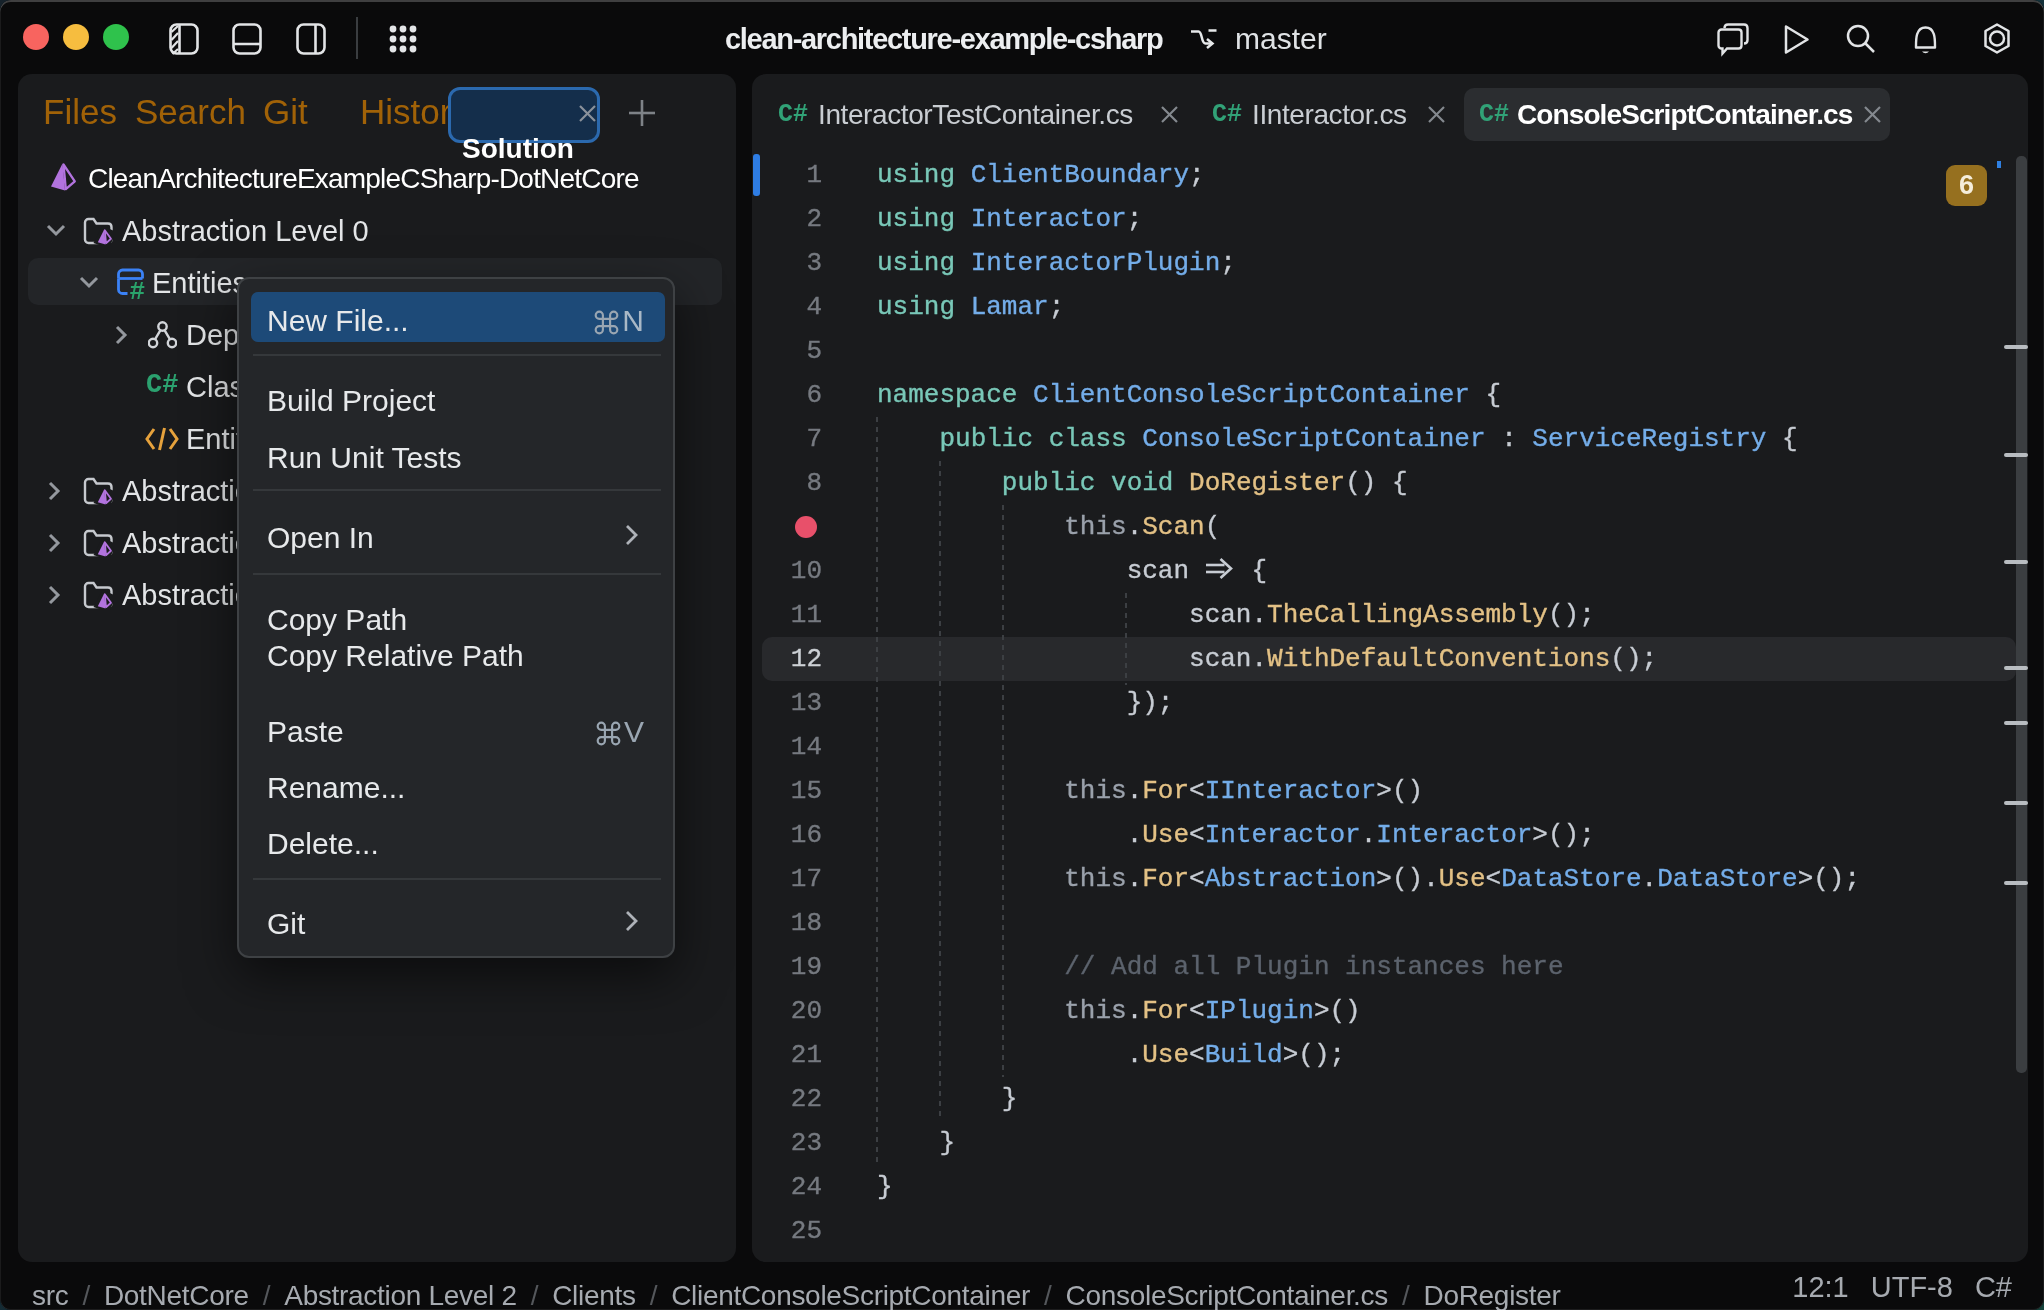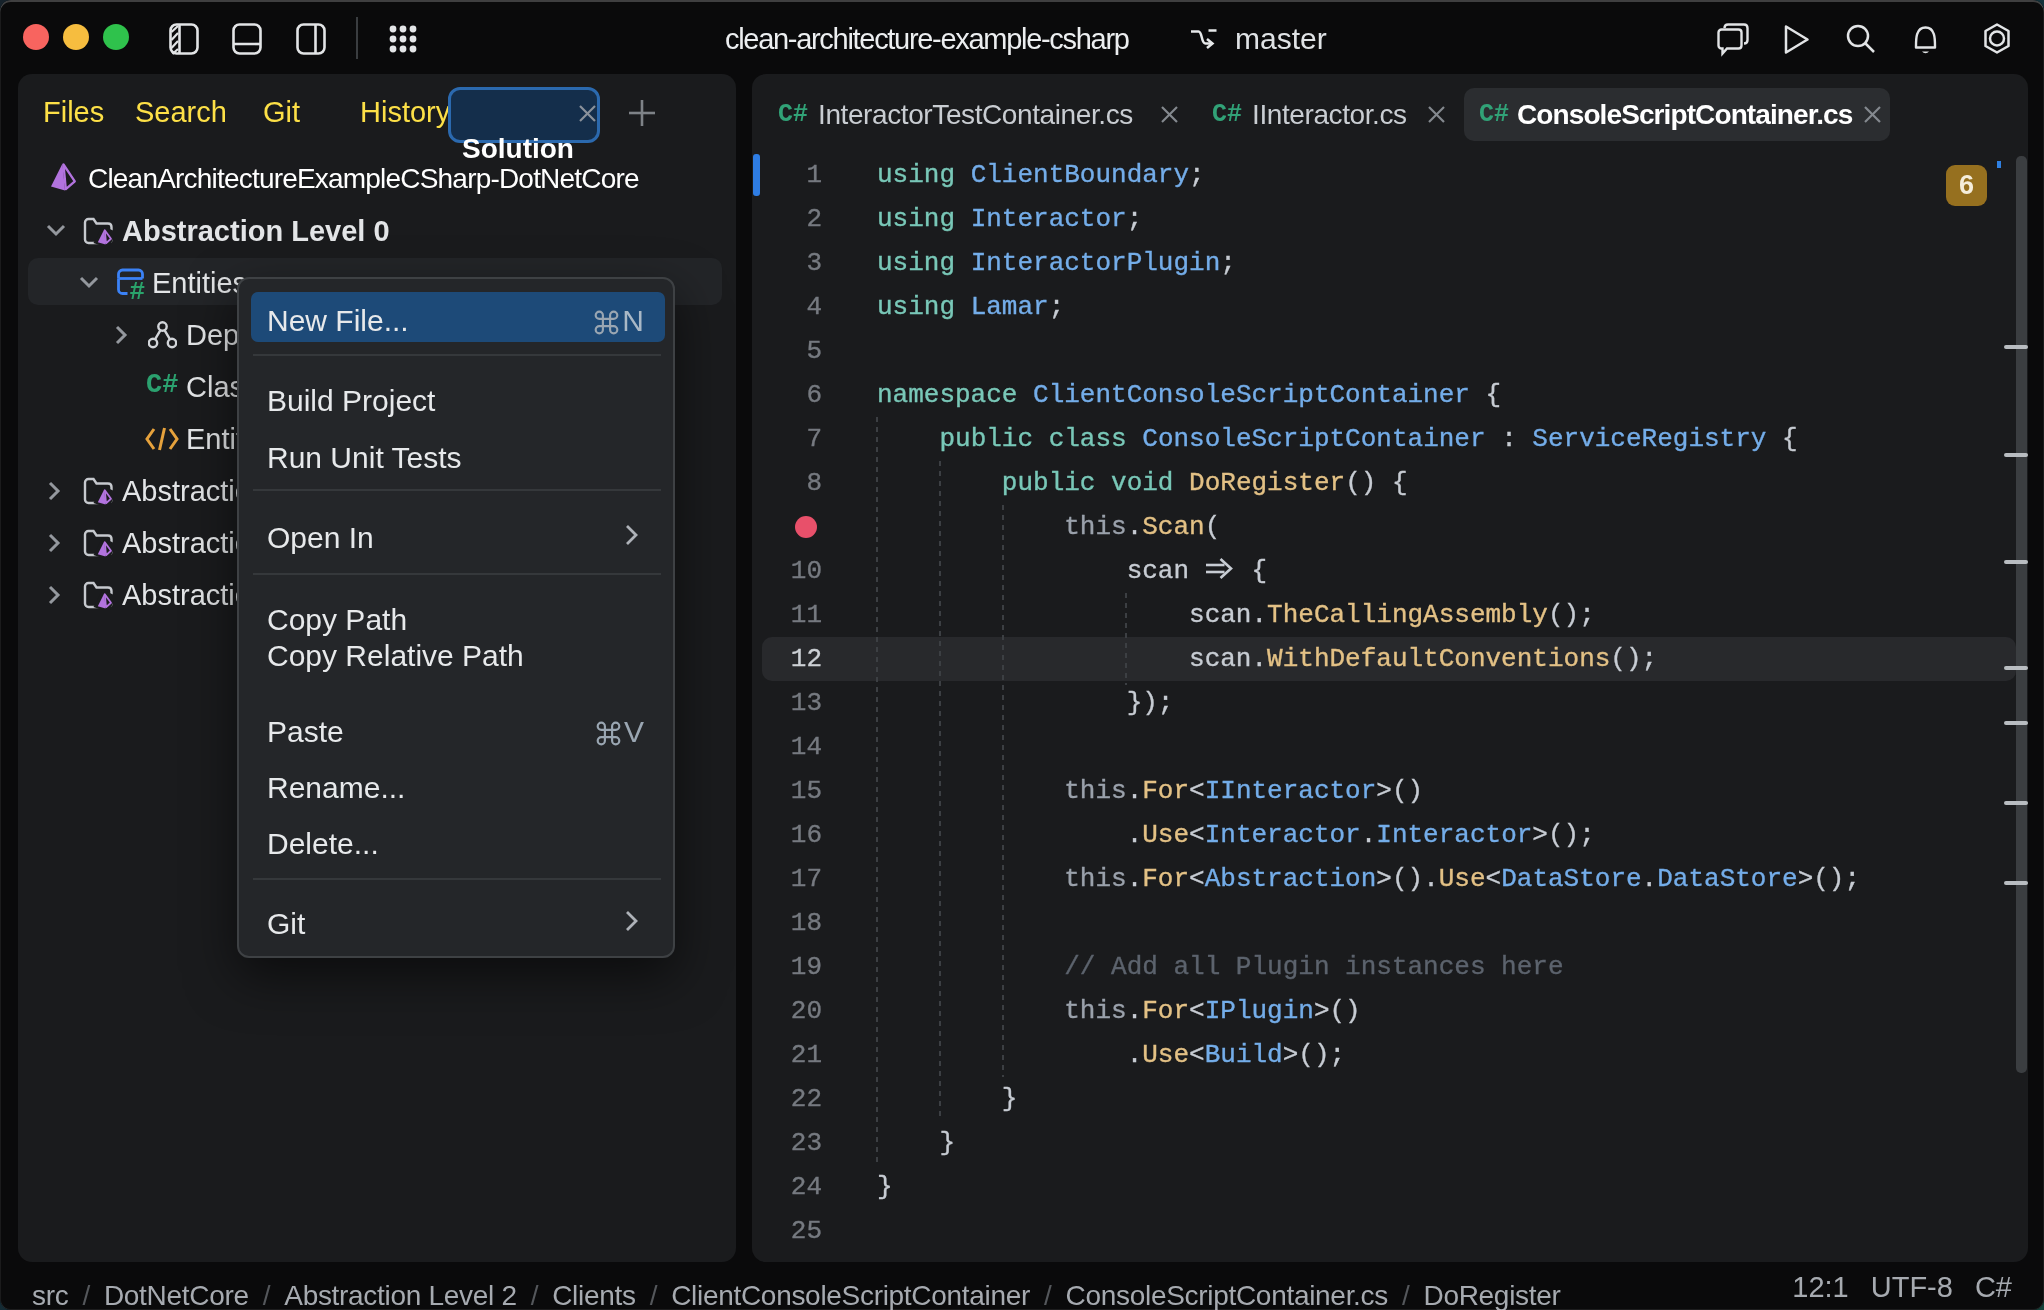--- a/index.html
+++ b/index.html
@@ -11,21 +11,21 @@
   svg { display:block; }
 
   
   .tl { position:absolute; top:24px; width:26px; height:26px; border-radius:50%; }
 
   
   .sidebar { position:absolute; left:18px; top:74px; width:718px; height:1188px; background:#1a1b1d; border-radius:14px; }
   .editor  { position:absolute; left:752px; top:74px; width:1276px; height:1188px; background:#1a1b1d; border-radius:14px; overflow:hidden; }
 
   
-  .stab { position:absolute; top:0; height:76px; line-height:76px; font-size:29px; color:#fde047; }
+  .stab { position:absolute; top:0; height:76px; line-height:76px; font-size:35px; color:#a16207; }
   .pill { position:absolute; left:430px; top:13px; width:152px; height:56px; background:#142e4b; border:3px solid #2b69ae; border-radius:12px; }
 
   
   .trow { position:absolute; left:0; width:718px; height:52px; }
   .tlabel { position:absolute; font-size:29px; color:#e3e5e7; top:50%; transform:translateY(-50%); white-space:nowrap; }
 
   
   .etab-name { position:absolute; top:88px; height:53px; line-height:53px; font-size:28px; color:#c9cdd2; letter-spacing:-0.4px; white-space:nowrap; }
   .csmark { position:absolute; top:88px; height:53px; line-height:53px; font-family:"Liberation Mono",monospace; font-weight:bold; font-size:25px; color:#31a277; }
   .xmark { position:absolute; }
@@ -86,21 +86,21 @@
         <circle cx="25" cy="5" r="3.4"></circle>
     <circle cx="5" cy="15" r="3.4"></circle>
         <circle cx="15" cy="15" r="3.4"></circle>
         <circle cx="25" cy="15" r="3.4"></circle>
     <circle cx="5" cy="25" r="3.4"></circle>
         <circle cx="15" cy="25" r="3.4"></circle>
         <circle cx="25" cy="25" r="3.4"></circle>
   </g>
 </svg>
 
-<div class="abs" id="title" style="left:725px;top:23px;font-size:29px;font-weight:400;letter-spacing:-1.3px;color:#eceef0;">clean-architecture-example-csharp</div>
+<div class="abs" id="title" style="left:725px;top:23px;font-size:29px;font-weight:700;letter-spacing:-1.3px;color:#eceef0;">clean-architecture-example-csharp</div>
 <svg class="abs" style="left:1190px;top:27px" width="28" height="25" viewBox="0 0 28 25">
   <g fill="none" stroke="#e6e8ea" stroke-width="2.5">
     <path d="M1 4.5 H8.5 C12.5 4.5 11 16.5 15.5 16.5 H21"></path>
     <path d="M17 12 L22.5 16.5 L17 21"></path>
     <path d="M18.5 3.5 H26.5"></path>
   </g>
 </svg>
 <div class="abs" id="master" style="left:1235px;top:22px;font-size:30px;color:#dfe2e5;">master</div>
 
 <svg class="abs" style="left:1717px;top:22px" width="32" height="35" viewBox="0 0 32 35">
@@ -146,21 +146,21 @@
   </svg>
 
   <div class="trow" style="top:79px;">
     <svg class="abs" style="left:31px;top:9px" width="29" height="31" viewBox="0 0 29 31">
       <path d="M13.5 1.5 L2 24.5 L16 28.5 Z" fill="#b273de"></path>
       <path d="M14.5 2.5 L16.8 27.2 L25.8 19.3 Z" fill="none" stroke="#b273de" stroke-width="2.3" stroke-linejoin="round"></path>
     </svg>
     <div class="tlabel" style="left:70px;font-weight:normal;color:#fff;font-size:28px;letter-spacing:-0.8px;">CleanArchitectureExampleCSharp-DotNetCore</div>
   </div>
 
-  <div class="trow" style="top:131px;font-weight:bold;">
+  <div class="trow" style="top:131px;">
     <svg class="abs" style="left:28px;top:19px" width="20" height="13" viewBox="0 0 20 13">
           <path d="M2 2 L10 10 L18 2" fill="none" stroke="#94989e" stroke-width="3"></path>
         </svg>
     <svg class="abs" style="left:65px;top:11px" width="31" height="30" viewBox="0 0 31 30">
       <path d="M2 6.5 C2 4.6 3.6 3 5.5 3 H10.5 L13.5 7.5 H25 C27 7.5 28.5 9 28.5 11 V23.5 C28.5 25.4 27 27 25 27 H5.5 C3.6 27 2 25.4 2 23.5 Z" fill="none" stroke="#c6c9ce" stroke-width="2.4"></path>
       <path d="M19.5 9.5 L10.5 27 L26 32.5 L33 16 Z" fill="#1a1b1d"></path>
       <path d="M21.2 13.5 L14.8 26.3 L22.6 28.5 Z" fill="#b273de"></path>
       <path d="M21.8 14.2 L23 27.2 L28 22.8 Z" fill="none" stroke="#b273de" stroke-width="1.8" stroke-linejoin="round"></path>
     </svg>
     <div class="tlabel" style="left:104px;">Abstraction Level 0</div>

